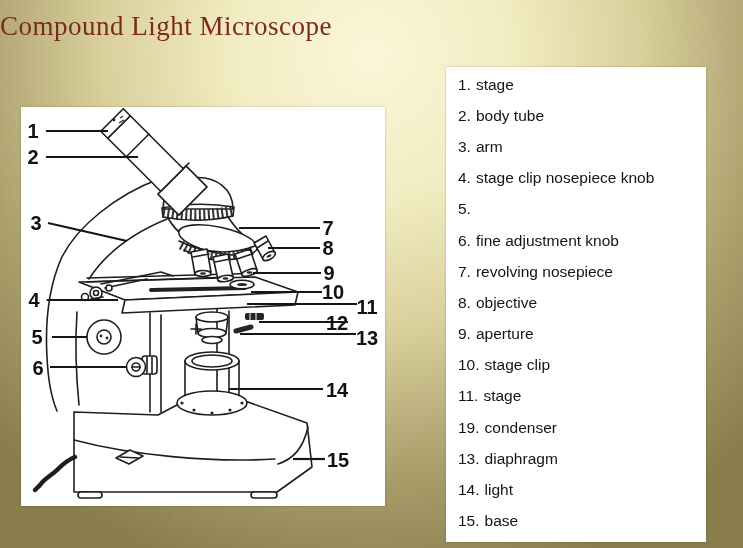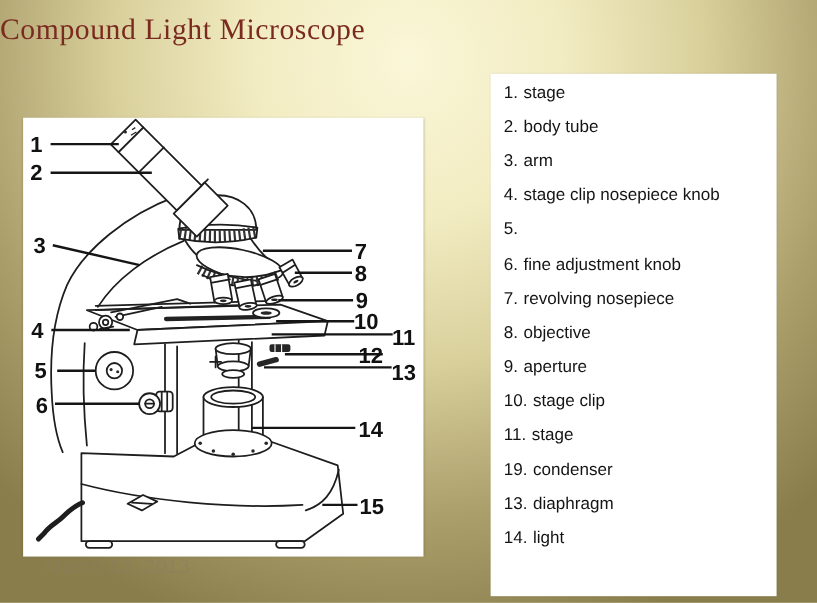--- a/index.html
+++ b/index.html
@@ -265,17 +265,21 @@
         <span class="lbl">condenser</span>
       </div>
     <div class="row">
         <span class="num">13.</span>
         <span class="lbl">diaphragm</span>
       </div>
     <div class="row">
         <span class="num">14.</span>
         <span class="lbl">light</span>
       </div>
+    <div class="row">
+        <span class="num">15.</span>
+        <span class="lbl">base</span>
+      </div>
   </div>
 
   <div class="watermark">March 12, 2013</div>
 
 </div>
 
 </body></html>

